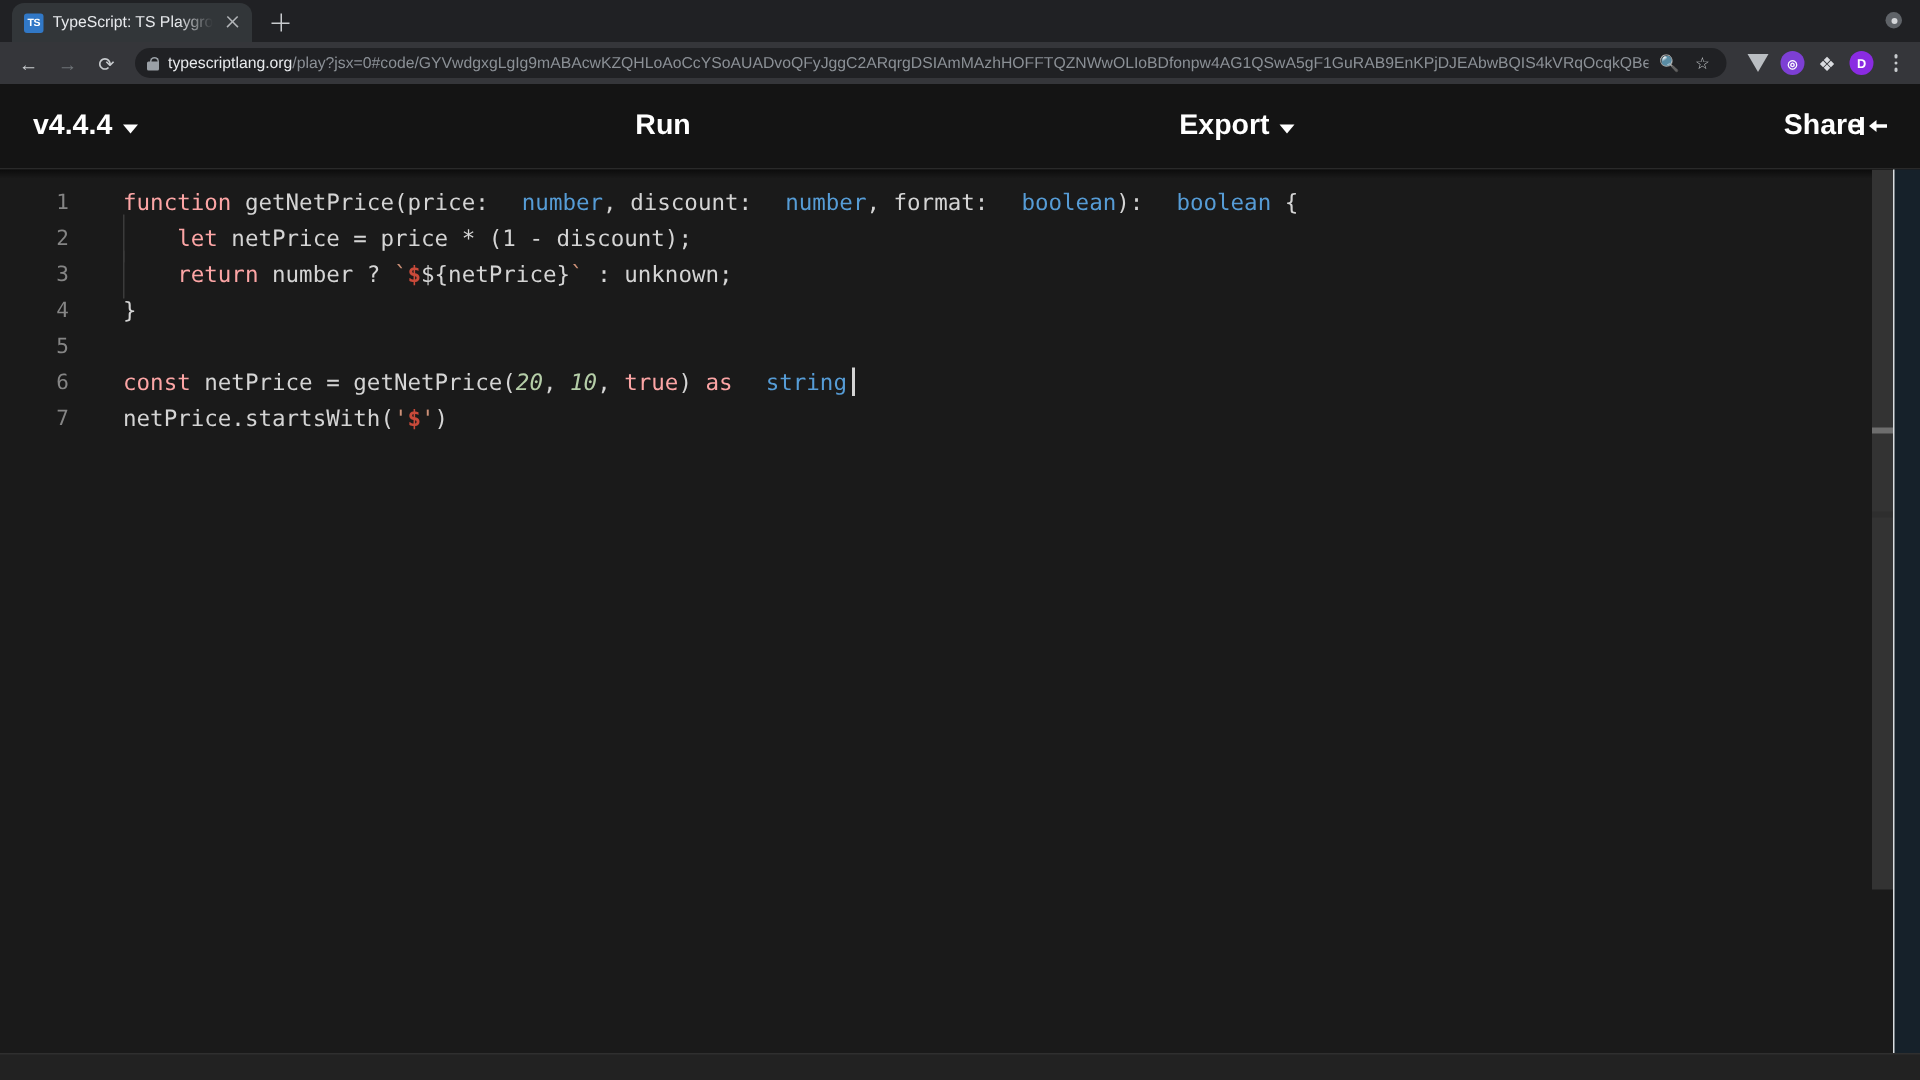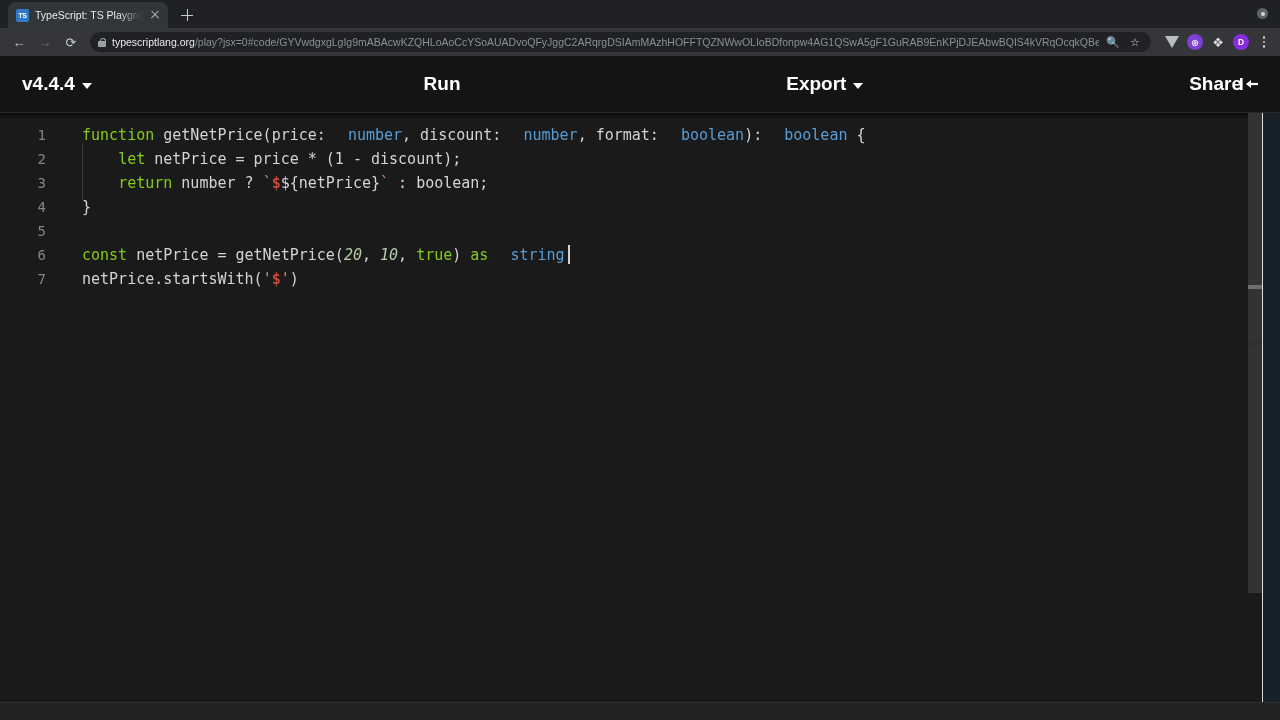--- a/index.html
+++ b/index.html
@@ -359,21 +359,21 @@
   .line.guide .code::before {
     content: "";
     position: absolute;
     left: 20px;
     top: -4px;
     bottom: -4px;
     width: 1px;
     background: #3b3b3b;
   }
 
-  .kw      { color: #84cc16; }
+  .kw      { color: #fca5a5; }
   .typeblue{ color: #569cd6; margin-left: 13px; }
   .num     { color: #b5cea8; font-style: italic; }
   .str     { color: #ce9178; }
   .dollar  { color: #c94a3a; font-weight: bold; }
   .plain   { color: #d4d4d4; }
 
   .cursor {
     display: inline-block;
     width: 2px;
     height: 19px;
@@ -510,21 +510,21 @@
             <div class="code"><span class="kw">function</span><span class="plain"> getNetPrice(price: </span><span class="typeblue">number</span><span class="plain">, discount: </span><span class="typeblue">number</span><span class="plain">, format: </span><span class="typeblue">boolean</span><span class="plain">): </span><span class="typeblue">boolean</span><span class="plain"> {</span></div>
           </div>
 
           <div class="line guide">
             <div class="gutter">2</div>
             <div class="code"><span class="plain">    </span><span class="kw">let</span><span class="plain"> netPrice = price * (1 - discount);</span></div>
           </div>
 
           <div class="line guide">
             <div class="gutter">3</div>
-            <div class="code"><span class="plain">    </span><span class="kw">return</span><span class="plain"> number ? </span><span class="str">`</span><span class="dollar">$</span><span class="plain">${netPrice}</span><span class="str">`</span><span class="plain"> : boolean;</span></div>
+            <div class="code"><span class="plain">    </span><span class="kw">return</span><span class="plain"> number ? </span><span class="str">`</span><span class="dollar">$</span><span class="plain">${netPrice}</span><span class="str">`</span><span class="plain"> : unknown;</span></div>
           </div>
 
           <div class="line">
             <div class="gutter">4</div>
             <div class="code"><span class="plain">}</span></div>
           </div>
 
           <div class="line">
             <div class="gutter">5</div>
             <div class="code"></div>

